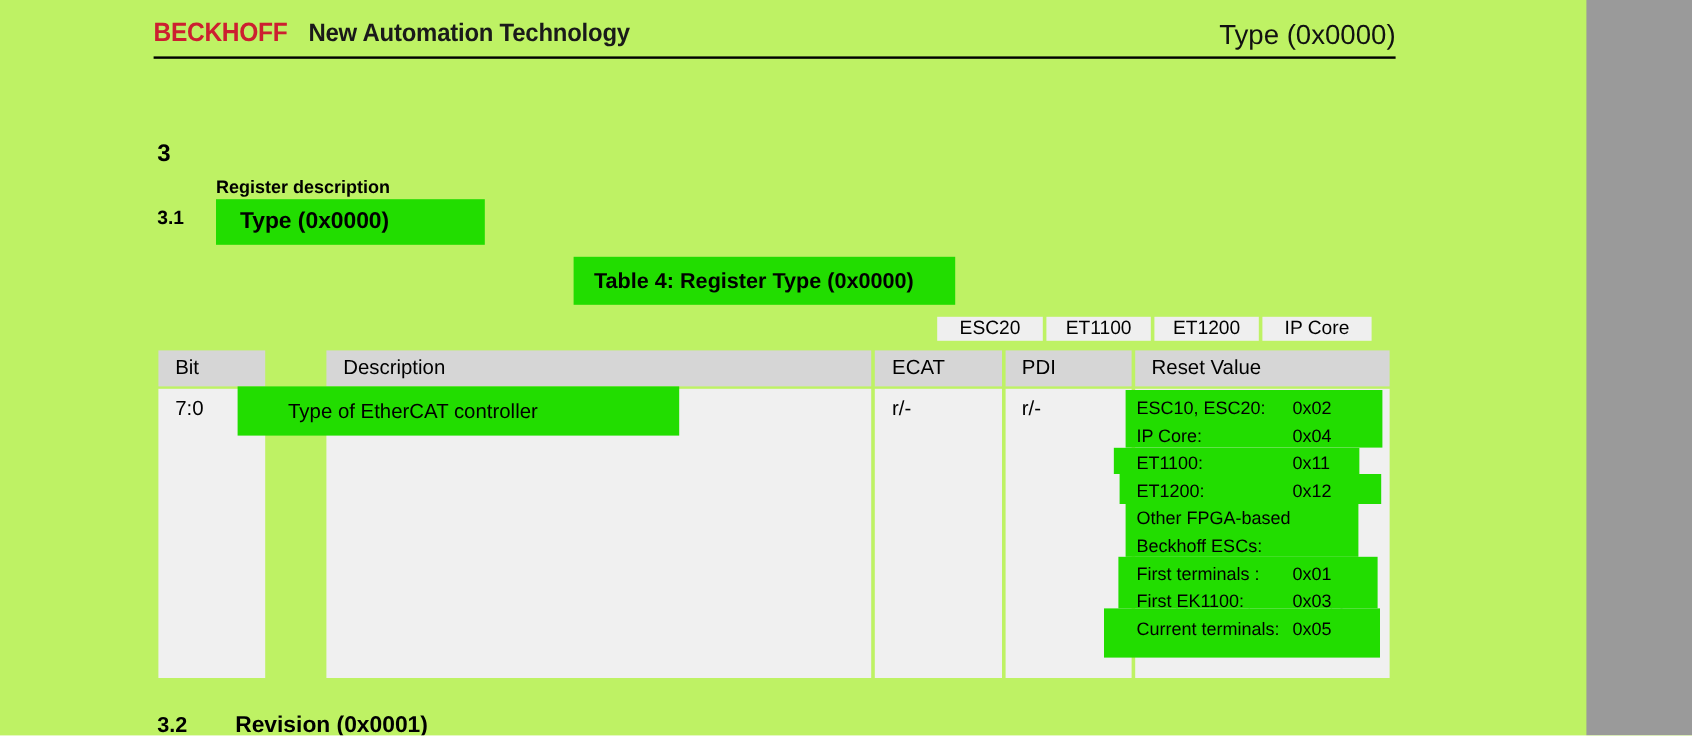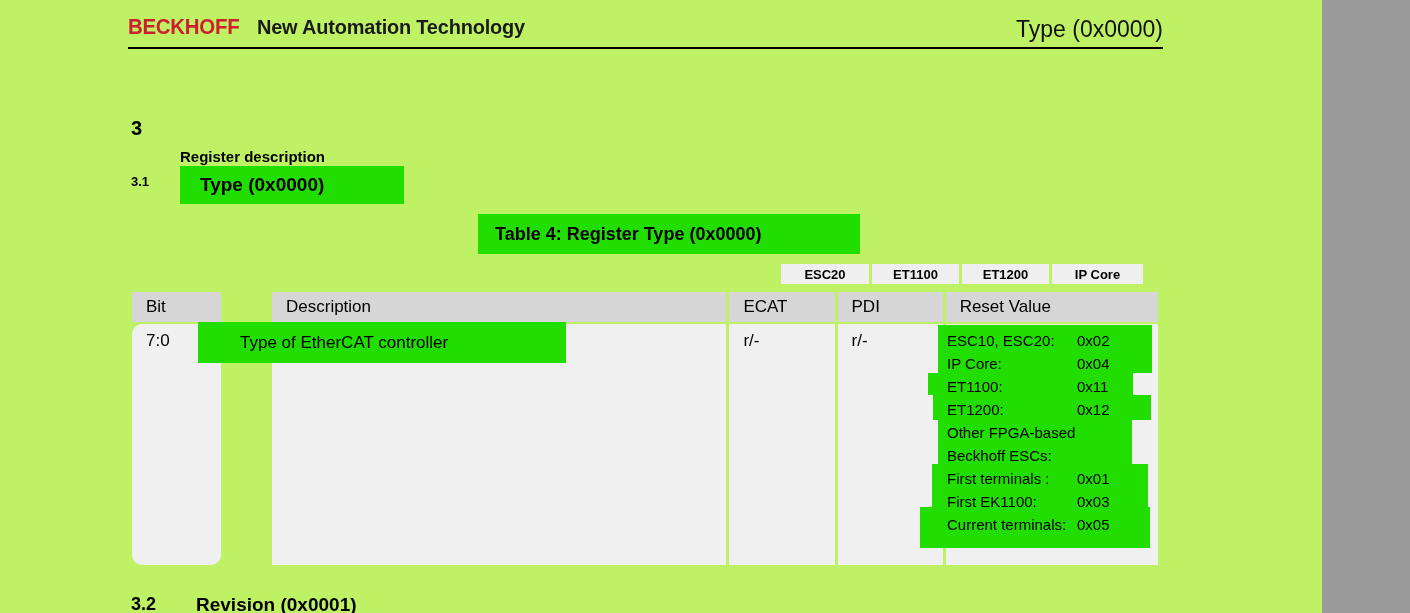--- a/index.html
+++ b/index.html
@@ -76,62 +76,62 @@
     color: #000000;
   }
   .sec-title {
     position: absolute;
     font-weight: bold;
     color: #000000;
   }
   #h1-num  { left: 131px; top: 117px; font-size: 20px; }
   #h1-text { left: 180px; top: 125px; font-size: 15px; margin-top: 23px; }
 
-  #h2-num  { left: 131px; top: 174px; font-size: 13px; }
+  #h2-num  { left: 131px; top: 174px; font-size: 16px; }
   #h2-text-wrap {
     position: absolute;
     left: 180px; top: 166px;
     width: 224px; height: 38px;
     background: #22dd00;
   }
   #h2-text {
     position: absolute;
     left: 20px; top: 8px;
     font-size: 19px; font-weight: bold;
     color: #000000;
     white-space: nowrap;
   }
 
   
   #table-caption-wrap {
     position: absolute;
     left: 478px; top: 214px;
-    width: 382px; height: 40px;
+    width: 318px; height: 40px;
     background: #22dd00;
   }
   #table-caption {
     position: absolute;
     left: 17px; top: 10px;
     font-size: 18px; font-weight: bold;
     color: #000000;
     white-space: nowrap;
   }
 
   
   #device-tabs {
     position: absolute;
     left: 781px; top: 264px;
     height: 20px;
     display: flex;
     gap: 3px;
   }
   .device-tab {
     background: #efefef;
-    font-size: 13px;
-    font-weight: bold;
+    font-size: 16px;
+    font-weight: normal;
     color: #000000;
     display: flex;
     align-items: center;
     justify-content: center;
     height: 20px;
     white-space: nowrap;
   }
   .device-tab.w1 { width: 88px; }
   .device-tab.w2 { width: 87px; }
   .device-tab.w3 { width: 87px; }
@@ -156,21 +156,21 @@
     overflow: hidden;
   }
   .th { font-weight: normal; height: 30px; line-height: 22px; }
   .td { background: #f0f0f0; }
   .c-bit   { width: 93px; }
   .c-desc  { width: 478px; margin-left: 48px; }
   .c-ecat  { width: 110px; }
   .c-pdi   { width: 110px; }
   .c-reset { width: 223px; }
 
-  .td.c-bit   { height: 241px; border-radius: 10px; }
+  .td.c-bit   { height: 241px; }
   .td.c-desc  { height: 241px; }
   .td.c-ecat  { height: 241px; }
   .td.c-pdi   { height: 241px; }
   .td.c-reset { height: 241px; }
   .td { font-size: 17px; line-height: 22px; padding-top: 6px; }
 
   .reset-list { list-style: none; margin: 0; padding: 0; }
   .reset-list li {
     display: flex;
     font-size: 15px;

